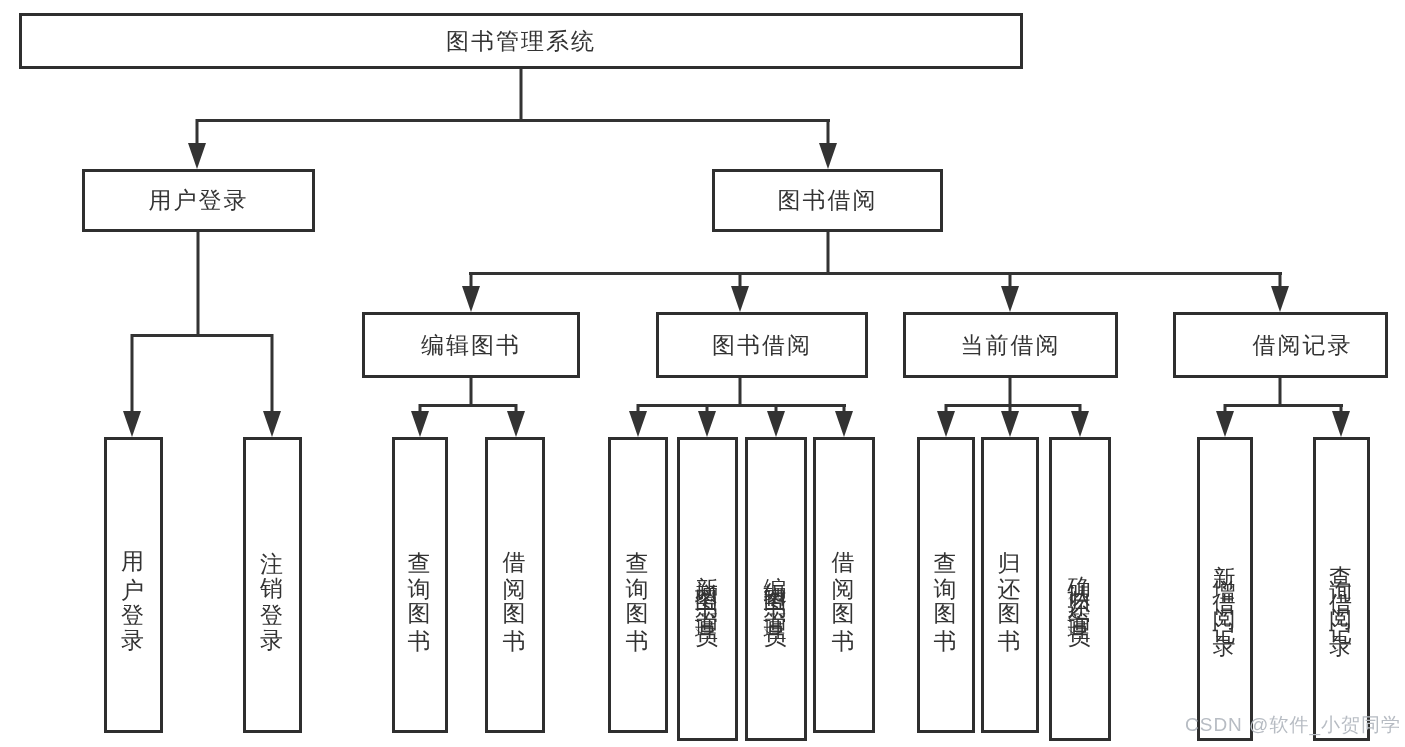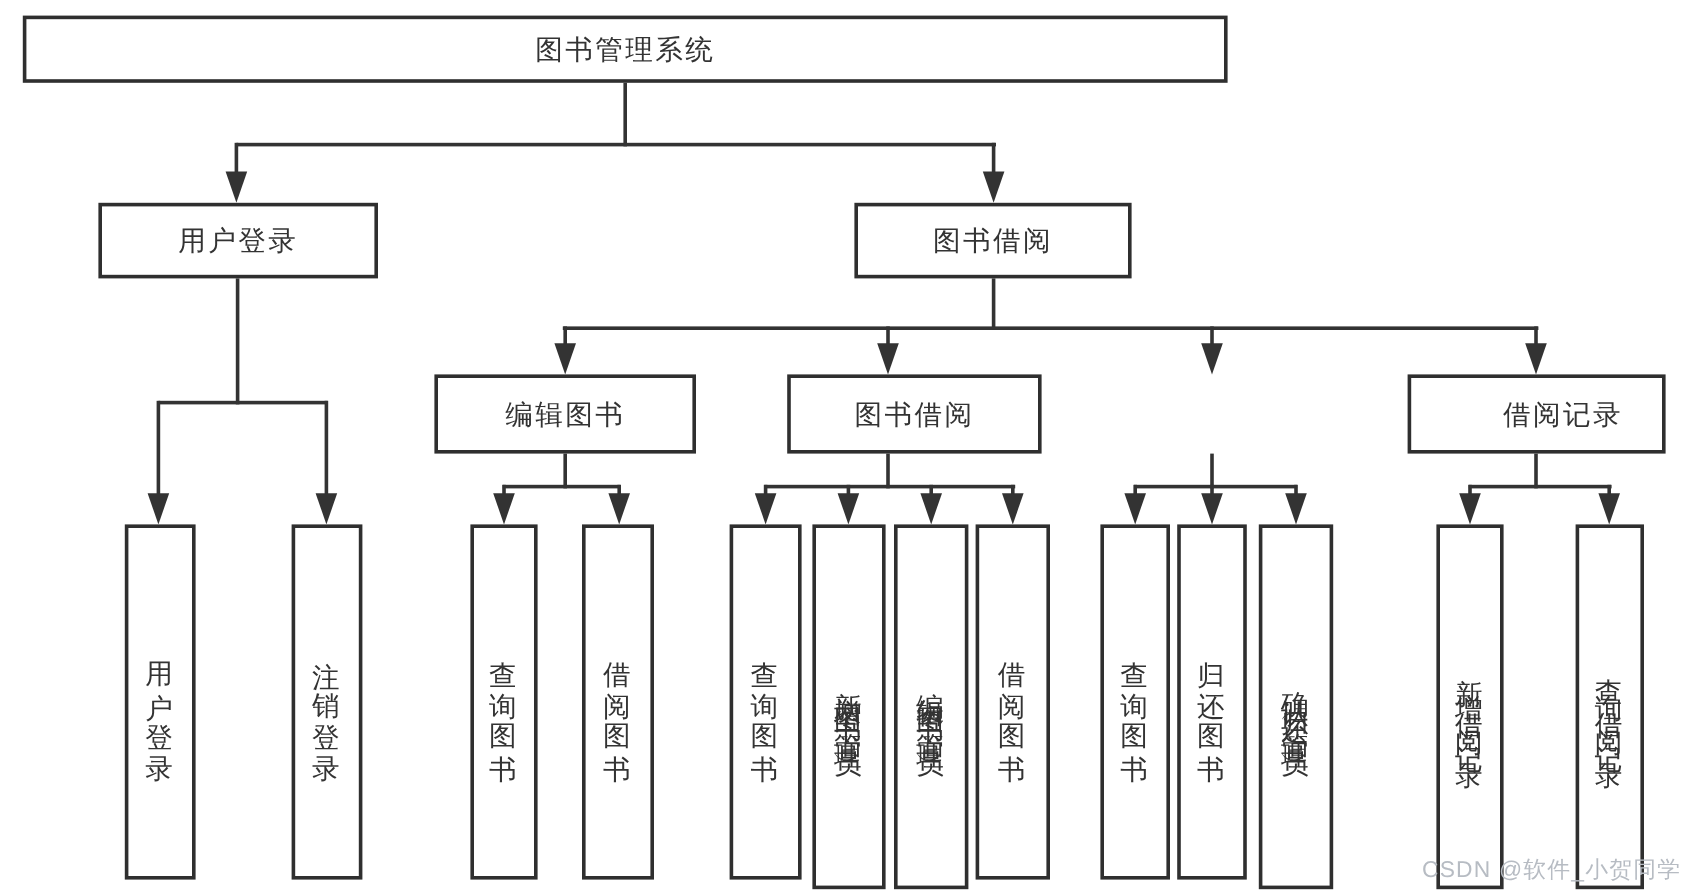--- a/index.html
+++ b/index.html
@@ -73,20 +73,23 @@
   <div class="arr" style="left:740px; top:272px; height:40px;"></div>
   <div class="arr" style="left:1010px; top:272px; height:40px;"></div>
   <div class="arr" style="left:1280px; top:272px; height:40px;"></div>
 
   <div class="box" style="left:362px; top:312px; width:218px; height:66px;">
     <span>编辑图书</span>
   </div>
   <div class="box" style="left:656px; top:312px; width:212px; height:66px;">
     <span>图书借阅</span>
   </div>
+  <div class="box" style="left:903px; top:312px; width:215px; height:66px;">
+    <span>当前借阅</span>
+  </div>
   <div class="box" style="left:1173px; top:312px; width:215px; height:66px;padding-left:44px;">
     <span>借阅记录</span>
   </div>
 
   <div class="vline" style="left:471px; top:378px; height:29px;"></div>
   <div class="hline" style="left:419px; top:404px; width:98px;"></div>
   <div class="arr" style="left:420px; top:404px; height:33px;"></div>
   <div class="arr" style="left:516px; top:404px; height:33px;"></div>
 
   <div class="vline" style="left:740px; top:378px; height:29px;"></div>

